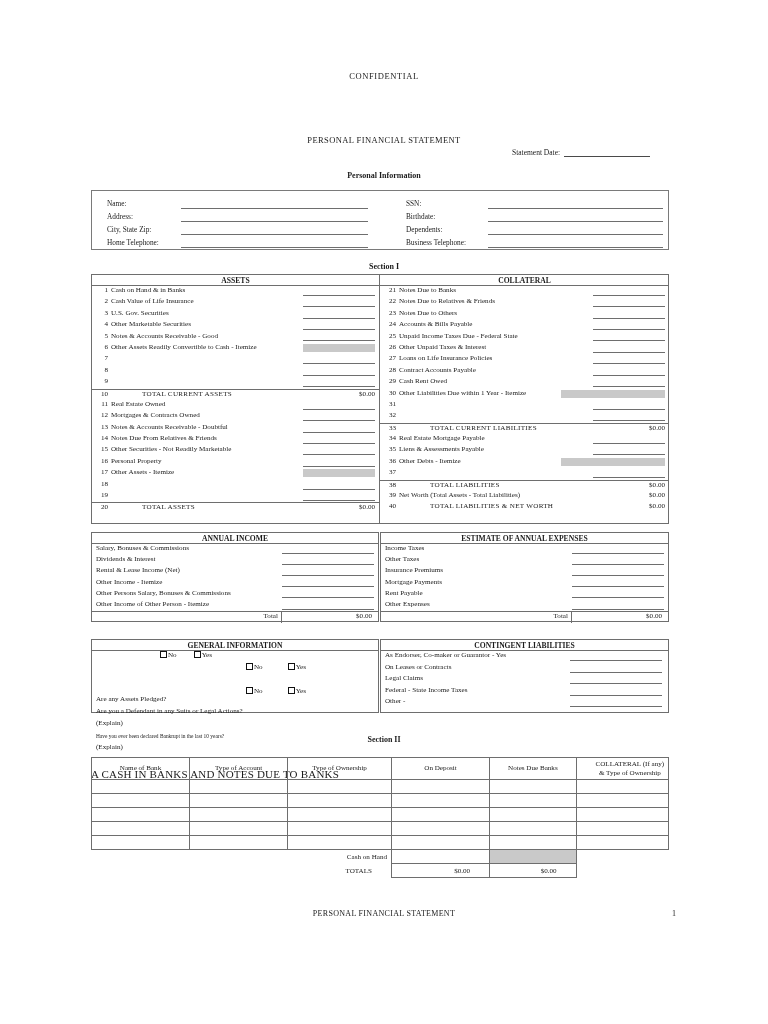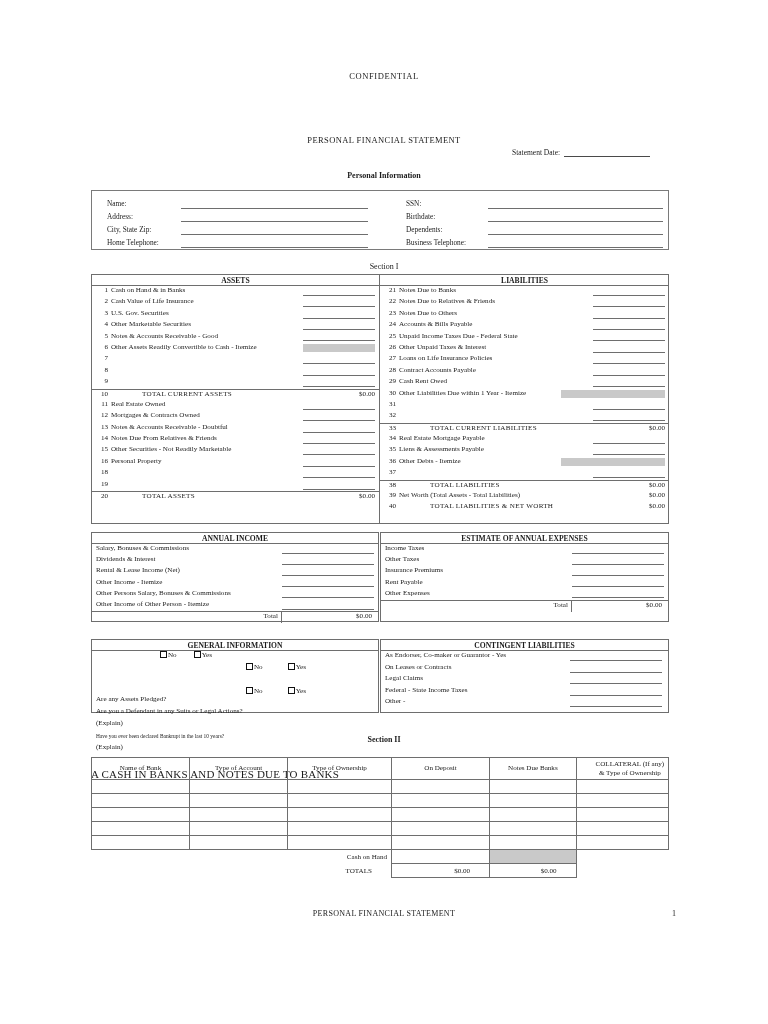--- a/index.html
+++ b/index.html
@@ -38,21 +38,21 @@
   }
   .pi-col { position: absolute; top: 5px; font-size: 7.3px; }
   .pi-row { height: 13px; display: flex; align-items: flex-end; padding-left: 9px; }
   .pi-row .lbl { width: 74px; line-height: 11px; }
   .pi-row .rule { flex: 1; border-bottom: 1px solid #6e6e6e; height: 10px; }
   #pi-left  { left: 6px;   width: 270px; }
   #pi-right { left: 305px; width: 266px; }
   #pi-right .lbl { width: 82px; }
 
   
-  #sec1-hd { position: absolute; left: 0; top: 262px; width: 768px; font-size: 8px; font-weight: normal; text-align: center; }
+  #sec1-hd { position: absolute; left: 0; top: 262px; width: 768px; font-size: 8px; font-weight: bold; text-align: center; }
 
   
   #al-box {
     position: absolute; left: 91px; top: 274px; width: 578px; height: 250px;
     border: 1px solid #6e6e6e;
   }
   #al-box .colhd {
     position: absolute; top: 0; height: 11px; line-height: 11px;
     font-size: 7.6px; font-weight: bold; text-align: center;
     border-bottom: 1px solid #6e6e6e;
@@ -167,21 +167,21 @@
           <span class="lbl">Business Telephone:</span>
           <span class="rule"></span>
         </div>
       </div>
   </div>
 
   <div id="sec1-hd">Section I</div>
 
   <div id="al-box">
     <div class="colhd" id="hd-assets">ASSETS</div>
-    <div class="colhd" id="hd-liab">LIABILITIES</div>
+    <div class="colhd" id="hd-liab">COLLATERAL</div>
     <div class="al-col" id="col-assets">
         <div class="fr">
           <span class="num">1</span>
           <span class="txt">Cash on Hand &amp; in Banks</span>
           <span class="rule"></span>
         </div>
         <div class="fr">
           <span class="num">2</span>
           <span class="txt">Cash Value of Life Insurance</span>
           <span class="rule"></span>
@@ -250,20 +250,25 @@
           <span class="num">15</span>
           <span class="txt">Other Securities - Not Readily Marketable</span>
           <span class="rule"></span>
         </div>
         <div class="fr">
           <span class="num">16</span>
           <span class="txt">Personal Property</span>
           <span class="rule"></span>
         </div>
         <div class="fr">
+          <span class="num">17</span>
+          <span class="txt">Other Assets - Itemize</span>
+          <span class="shade"></span>
+        </div>
+        <div class="fr">
           <span class="num">18</span>
           <span class="txt"></span>
           <span class="rule"></span>
         </div>
         <div class="fr">
           <span class="num">19</span>
           <span class="txt"></span>
           <span class="rule"></span>
         </div>
         <div class="fr totline">
@@ -417,20 +422,24 @@
         <div class="ie-row">
           <span class="lbl">Income Taxes</span>
           <span class="rule"></span>
         </div>
         <div class="ie-row">
           <span class="lbl">Other Taxes</span>
           <span class="rule"></span>
         </div>
         <div class="ie-row">
           <span class="lbl">Insurance Premiums</span>
+          <span class="rule"></span>
+        </div>
+        <div class="ie-row">
+          <span class="lbl">Mortgage Payments</span>
           <span class="rule"></span>
         </div>
         <div class="ie-row">
           <span class="lbl">Rent Payable</span>
           <span class="rule"></span>
         </div>
         <div class="ie-row">
           <span class="lbl">Other Expenses</span>
           <span class="rule"></span>
         </div>

